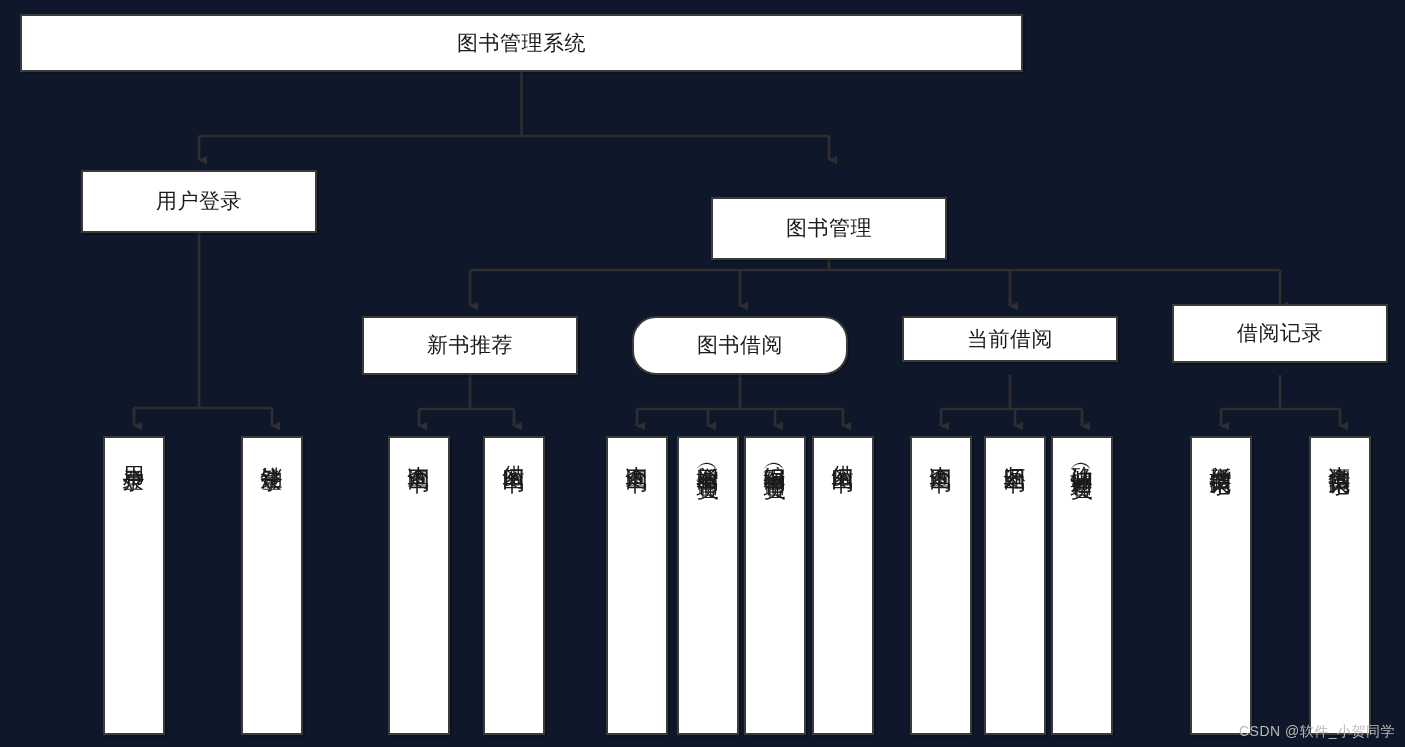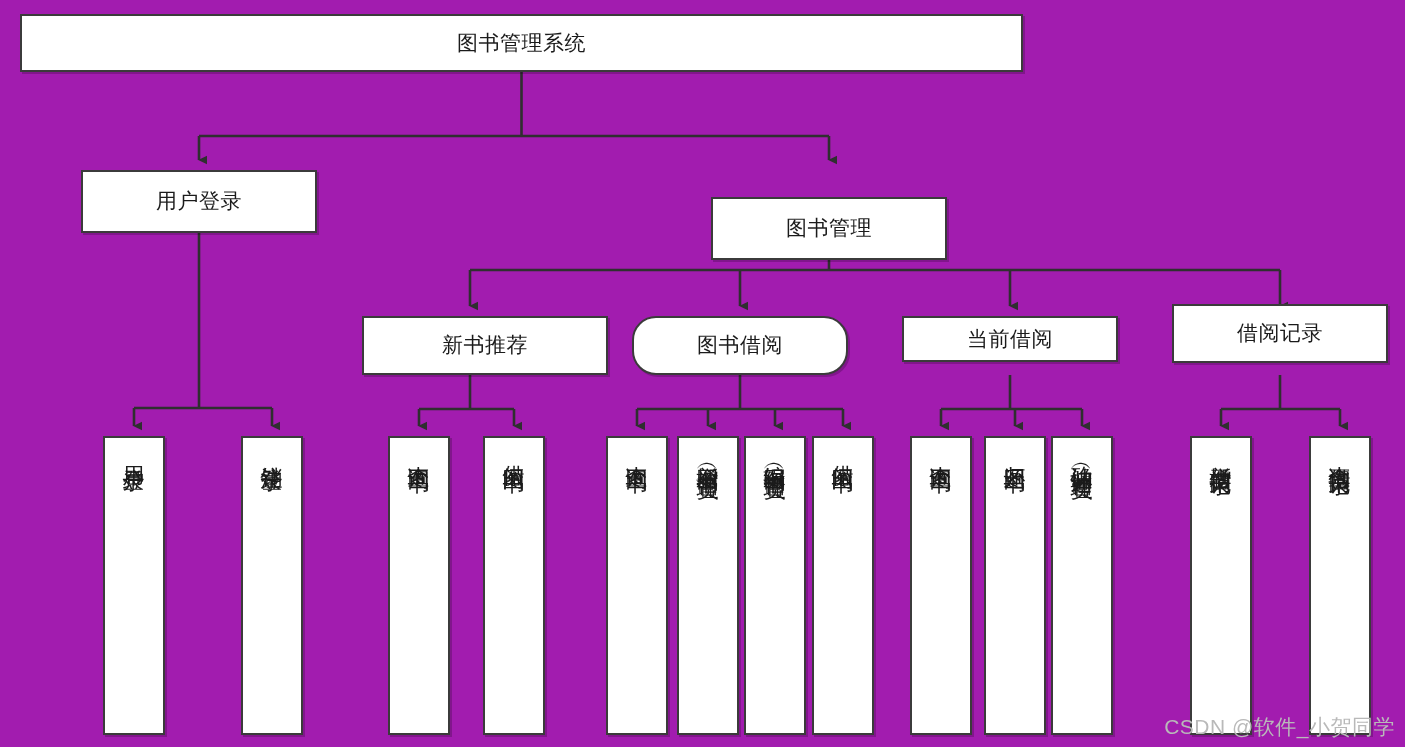--- a/index.html
+++ b/index.html
@@ -7,21 +7,21 @@
     padding: 0;
     background: #ffffff;
   }
   body {
     font-family: "Liberation Sans", "DejaVu Sans", sans-serif;
   }
   #canvas {
     position: relative;
     width: 1405px;
     height: 747px;
-    background: #a21caf;
+    background: #0f172a;
     overflow: hidden;
   }
   #edges {
     position: absolute;
     left: 0;
     top: 0;
     width: 1405px;
     height: 747px;
     pointer-events: none;
   }
@@ -55,21 +55,21 @@
     text-orientation: upright;
     font-size: 22px;
     line-height: 1.05;
     letter-spacing: 2px;
     white-space: nowrap;
   }
   #watermark {
     position: absolute;
     right: 10px;
     bottom: 6px;
-    font-size: 21px;
+    font-size: 14px;
     color: #b9b9b9;
     letter-spacing: 0.5px;
     white-space: nowrap;
   }
 </style>
 </head>
 <body>
 
 <div id="canvas">
 
@@ -119,21 +119,21 @@
   <div id="nodes">
       <div class="node horizontal" style="left: 20px; top: 14px; width: 1003px; height: 58px;">
         <span class="node-label">图书管理系统</span>
       </div>
       <div class="node horizontal" style="left: 81px; top: 170px; width: 236px; height: 63px;">
         <span class="node-label">用户登录</span>
       </div>
       <div class="node horizontal" style="left: 711px; top: 170px; width: 236px; height: 63px; margin-top: 27px;">
         <span class="node-label">图书管理</span>
       </div>
-      <div class="node horizontal" style="left: 362px; top: 316px; width: 246px; height: 59px;">
+      <div class="node horizontal" style="left: 362px; top: 316px; width: 216px; height: 59px;">
         <span class="node-label">新书推荐</span>
       </div>
       <div class="node horizontal" style="left: 632px; top: 316px; width: 216px; height: 59px; border-radius: 24px;">
         <span class="node-label">图书借阅</span>
       </div>
       <div class="node horizontal" style="left: 902px; top: 316px; width: 216px; height: 46px;">
         <span class="node-label">当前借阅</span>
       </div>
       <div class="node horizontal" style="left: 1172px; top: 304px; width: 216px; height: 59px;">
         <span class="node-label">借阅记录</span>

